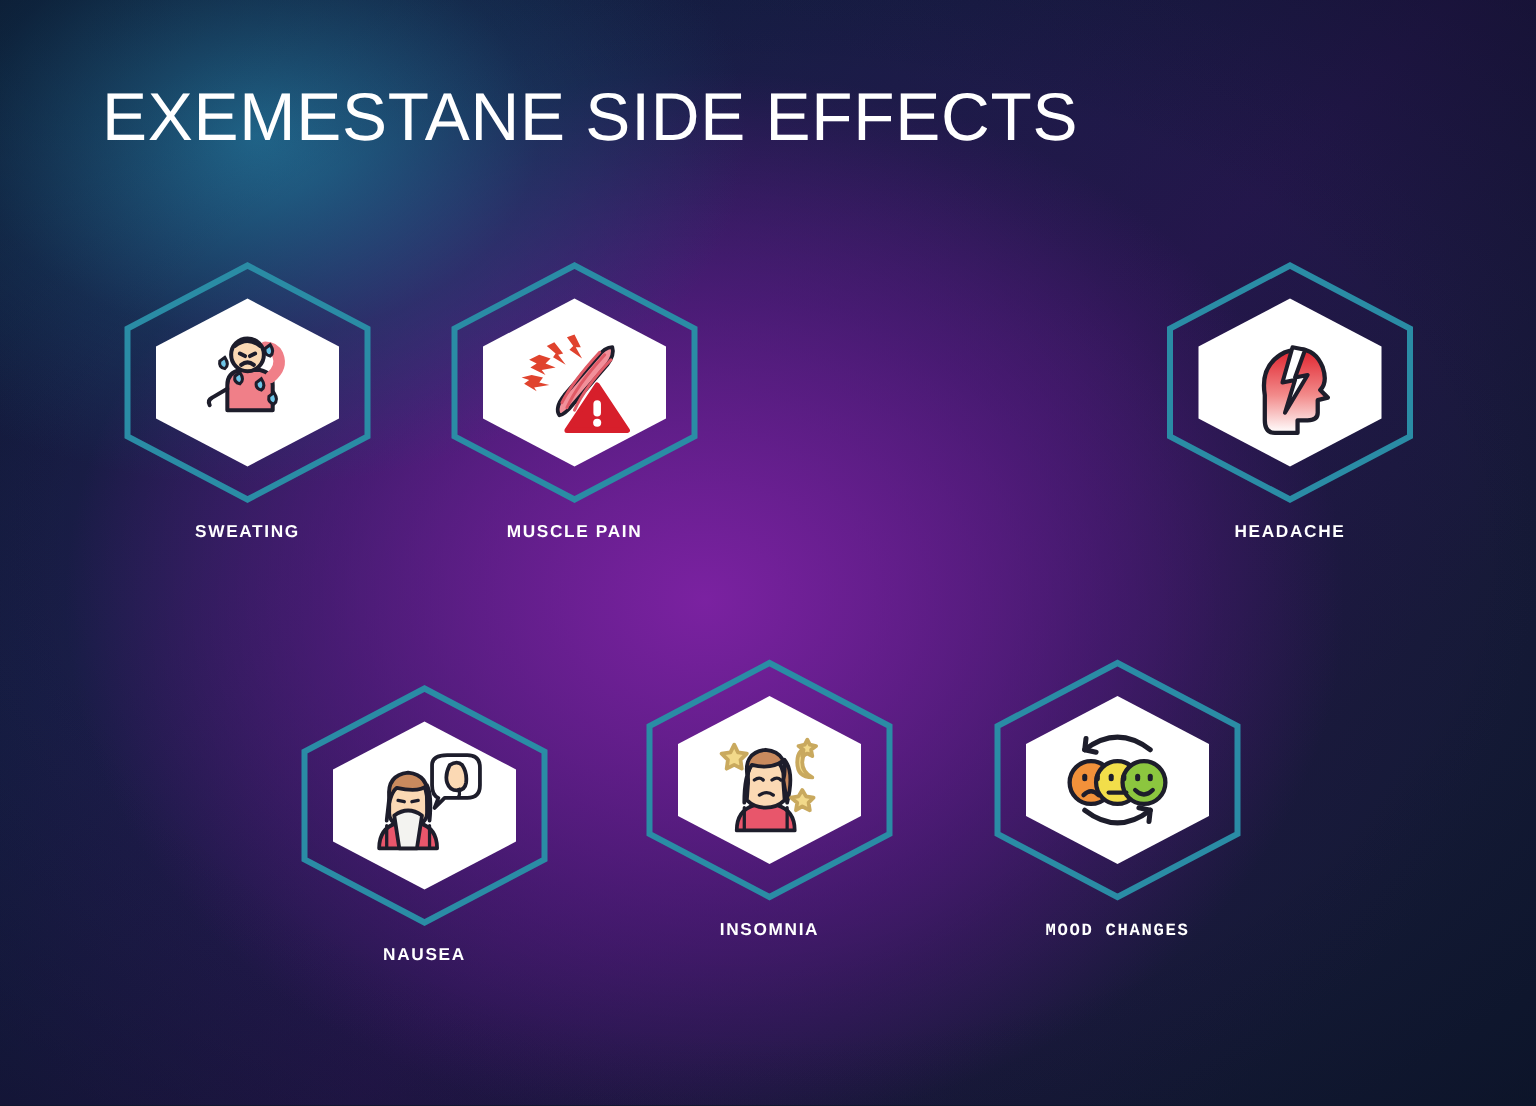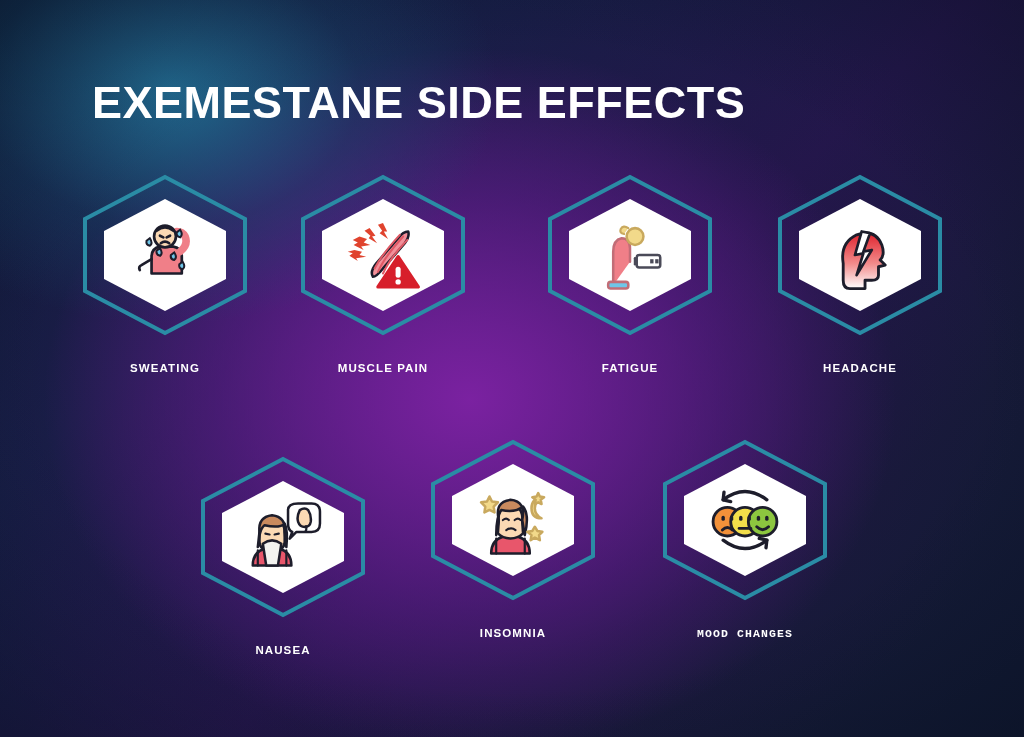--- a/index.html
+++ b/index.html
@@ -30,31 +30,30 @@
     position: absolute;
     inset: 0;
     pointer-events: none;
     background:
       radial-gradient(ellipse 900px 620px at 512px 368px, rgba(0,0,0,0) 52%, rgba(6,10,24,0.55) 100%);
   }
 
   
   .title {
     position: absolute;
-    left: 92px;
+    left: 68px;
     top: 55px;
     font-size: 45px;
-    font-weight: bold;
+    font-weight: normal;
     letter-spacing: 0.5px;
     color: #ffffff;
     text-transform: uppercase;
     line-height: 1;
     white-space: nowrap;
     z-index: 5;
-    margin-top: 25px;
   }
 
   
   .card {
     position: absolute;
     z-index: 4;
   }
   .hexwrap {
     position: relative;
     width: 172px;
@@ -77,21 +76,21 @@
     align-items: center;
     justify-content: center;
   }
   .icon-holder svg {
     position: static;
     width: 84px;
     height: 84px;
     overflow: visible;
   }
   .card-label {
-    margin-top: 25px;
+    margin-top: 12px;
     width: 172px;
     text-align: center;
     color: #ffffff;
     font-size: 11.5px;
     font-weight: bold;
     letter-spacing: 1.1px;
     text-transform: uppercase;
     white-space: nowrap;
   }
 </style>
@@ -156,45 +155,20 @@
             <path d="M68 52 L92 88 L44 88 Z" fill="#d71f2b" stroke="#d71f2b" stroke-width="4" stroke-linejoin="round"></path>
             <rect x="65" y="64" width="6" height="13" rx="3" fill="#ffffff"></rect>
             <circle cx="68" cy="82" r="3.2" fill="#ffffff"></circle>
           </g>
         </svg>
       </div>
     </div>
     <div class="card-label">MUSCLE PAIN</div>
   </div>
 
-  <div class="card" style="left:544px; top:173px;">
-    <div class="hexwrap">
-      <svg viewBox="0 0 172 164">
-        <polygon points="86,4 166,46 166,118 86,160 6,118 6,46" fill="none" stroke="#2a8ca5" stroke-width="4"></polygon>
-        <polygon points="86,26 147,58 147,106 86,138 25,106 25,58" fill="#ffffff"></polygon>
-      </svg>
-      <div class="icon-holder">
-        <svg viewBox="0 0 100 100">
-          <g stroke="#c26d77" stroke-width="3" stroke-linecap="round" stroke-linejoin="round">
-            <path d="M30 86 L30 46 Q30 32 40 30 Q50 30 50 42 L50 58" fill="#f07f88"></path>
-            <rect x="24" y="82" width="24" height="8" rx="3" fill="#6fc6e8"></rect>
-            <circle cx="56" cy="28" r="10" fill="#f2d98a" stroke="#c9a95e"></circle>
-            <path d="M48 18 q-6 -4 -9 1 q-2 5 4 6" fill="#f2d98a" stroke="#c9a95e" stroke-width="2.6"></path>
-          </g>
-          <g stroke="#4a4a58" stroke-width="3" fill="none" stroke-linejoin="round">
-            <rect x="58" y="50" width="28" height="15" rx="3" fill="#ffffff"></rect>
-            <path d="M56 54 L56 61" stroke-linecap="round"></path>
-            <rect x="74" y="55" width="4" height="5" fill="#4a4a58" stroke="none"></rect>
-            <rect x="80" y="55" width="4" height="5" fill="#4a4a58" stroke="none"></rect>
-          </g>
-        </svg>
-      </div>
-    </div>
-    <div class="card-label">FATIGUE</div>
-  </div>
 
   <div class="card" style="left:774px; top:173px;">
     <div class="hexwrap">
       <svg viewBox="0 0 172 164">
         <polygon points="86,4 166,46 166,118 86,160 6,118 6,46" fill="none" stroke="#2a8ca5" stroke-width="4"></polygon>
         <polygon points="86,26 147,58 147,106 86,138 25,106 25,58" fill="#ffffff"></polygon>
       </svg>
       <div class="icon-holder">
         <svg viewBox="0 0 100 100">
           <defs>

